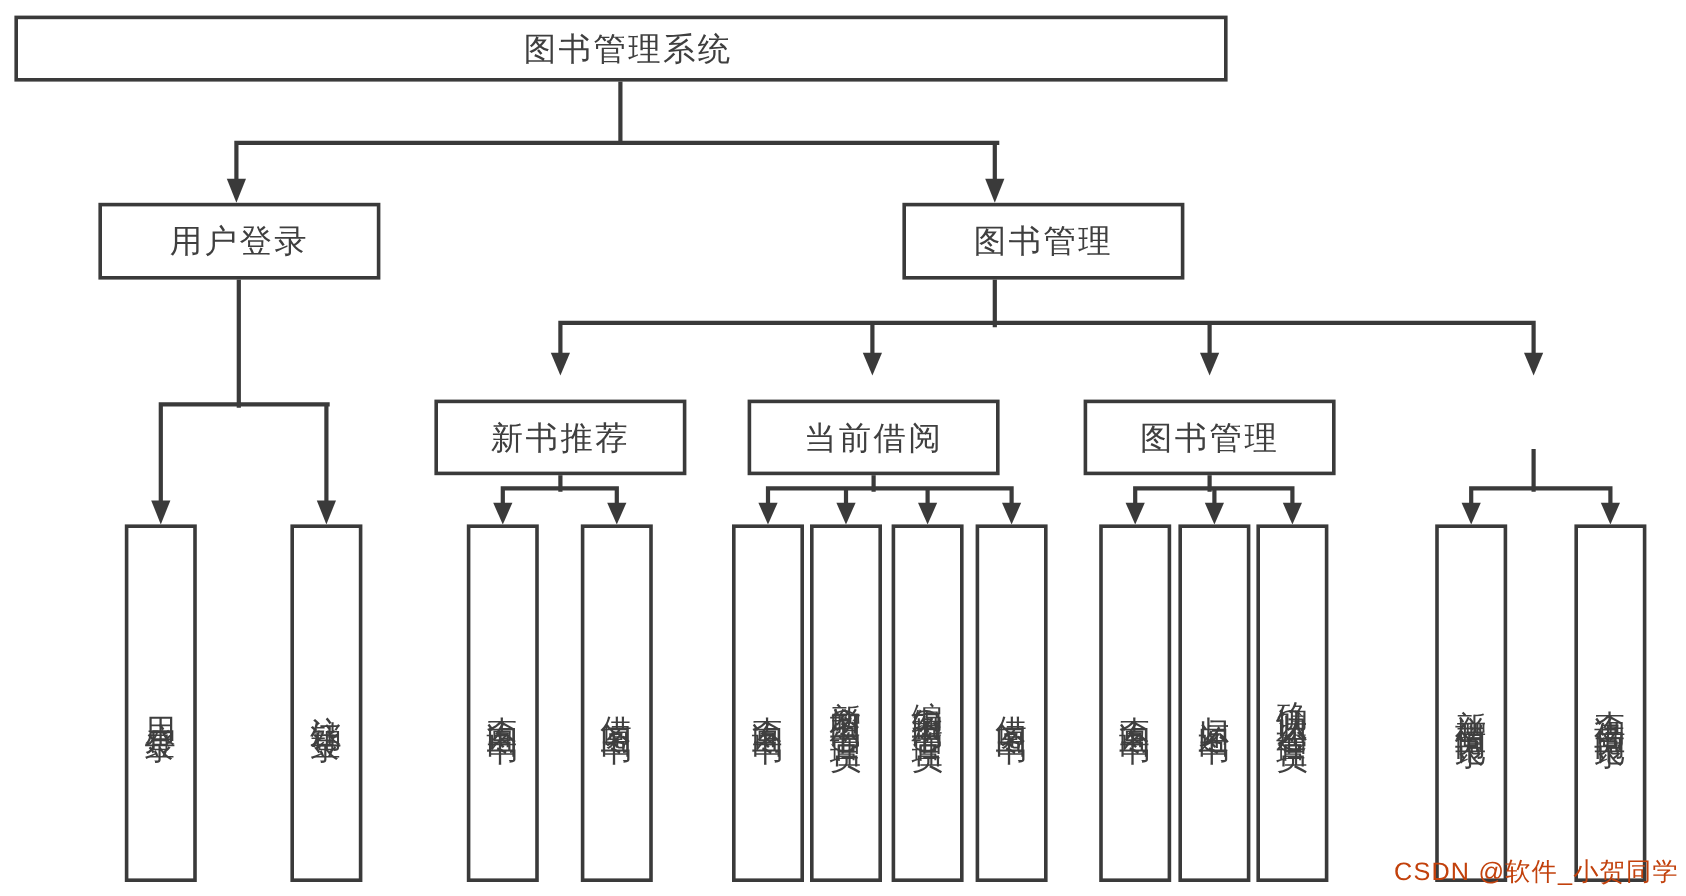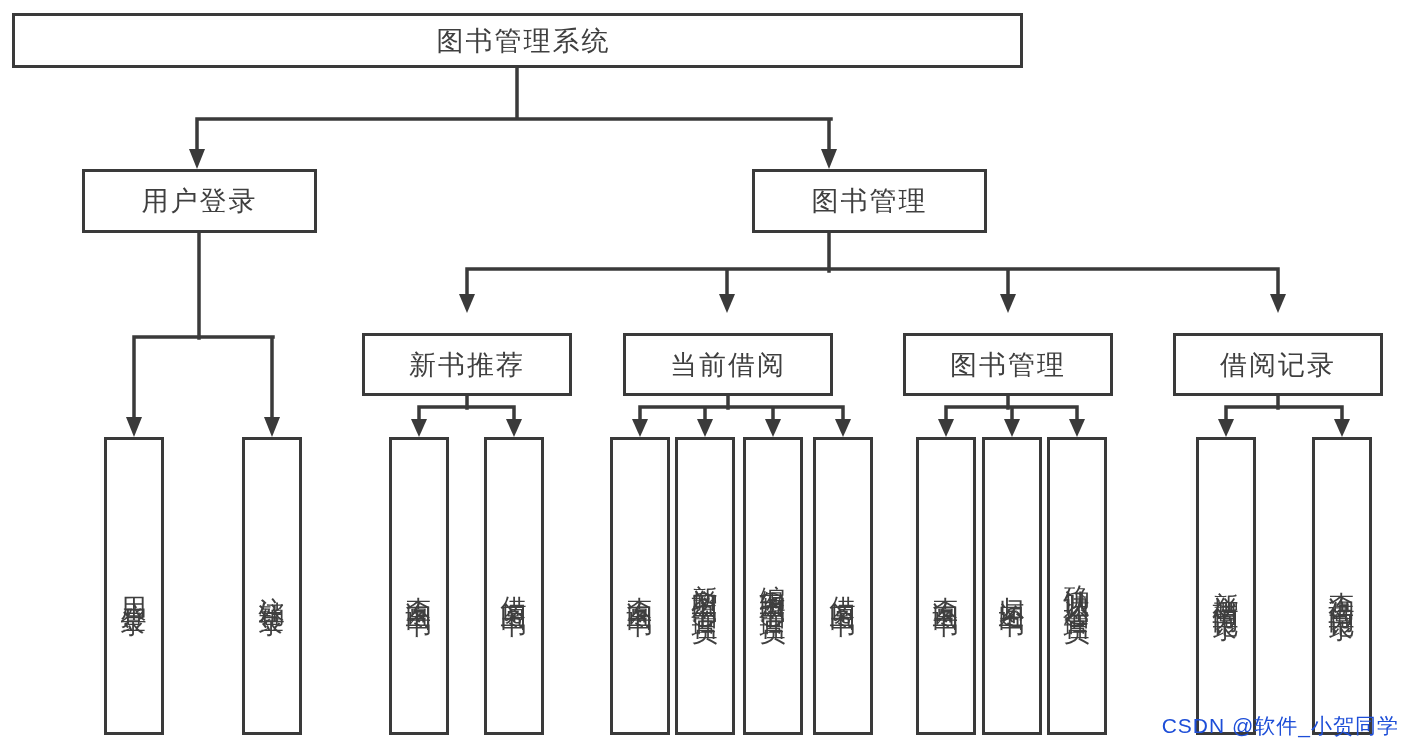--- a/index.html
+++ b/index.html
@@ -57,21 +57,21 @@
     font-size: 26px;
     letter-spacing: 5px;
     color: #3f3f3f;
     line-height: 1;
   }
   .watermark {
     position: absolute;
     top: 712px;
     right: 6px;
     font-size: 21px;
-    color: #1d4ed8;
+    color: #c2410c;
     letter-spacing: 1px;
     white-space: nowrap;
     z-index: 5;
   }
 </style>
 </head>
 <body>
 
 <div id="canvas">
 
@@ -128,23 +128,20 @@
 
   <div class="box l3-box" style="left:362px;">
     <span class="lbl">新书推荐</span>
   </div>
   <div class="box l3-box" style="left:623px;">
     <span class="lbl">当前借阅</span>
   </div>
   <div class="box l3-box" style="left:903px;">
     <span class="lbl">图书管理</span>
   </div>
-  <div class="box l3-box" style="left:1173px;">
-    <span class="lbl">借阅记录</span>
-  </div>
 
   <div class="leaf" style="left:104px;">
     <span class="vlbl">用户登录</span>
   </div>
   <div class="leaf" style="left:242px;">
     <span class="vlbl">注销登录</span>
   </div>
 
   <div class="leaf" style="left:389px;">
     <span class="vlbl">查询图书</span>

